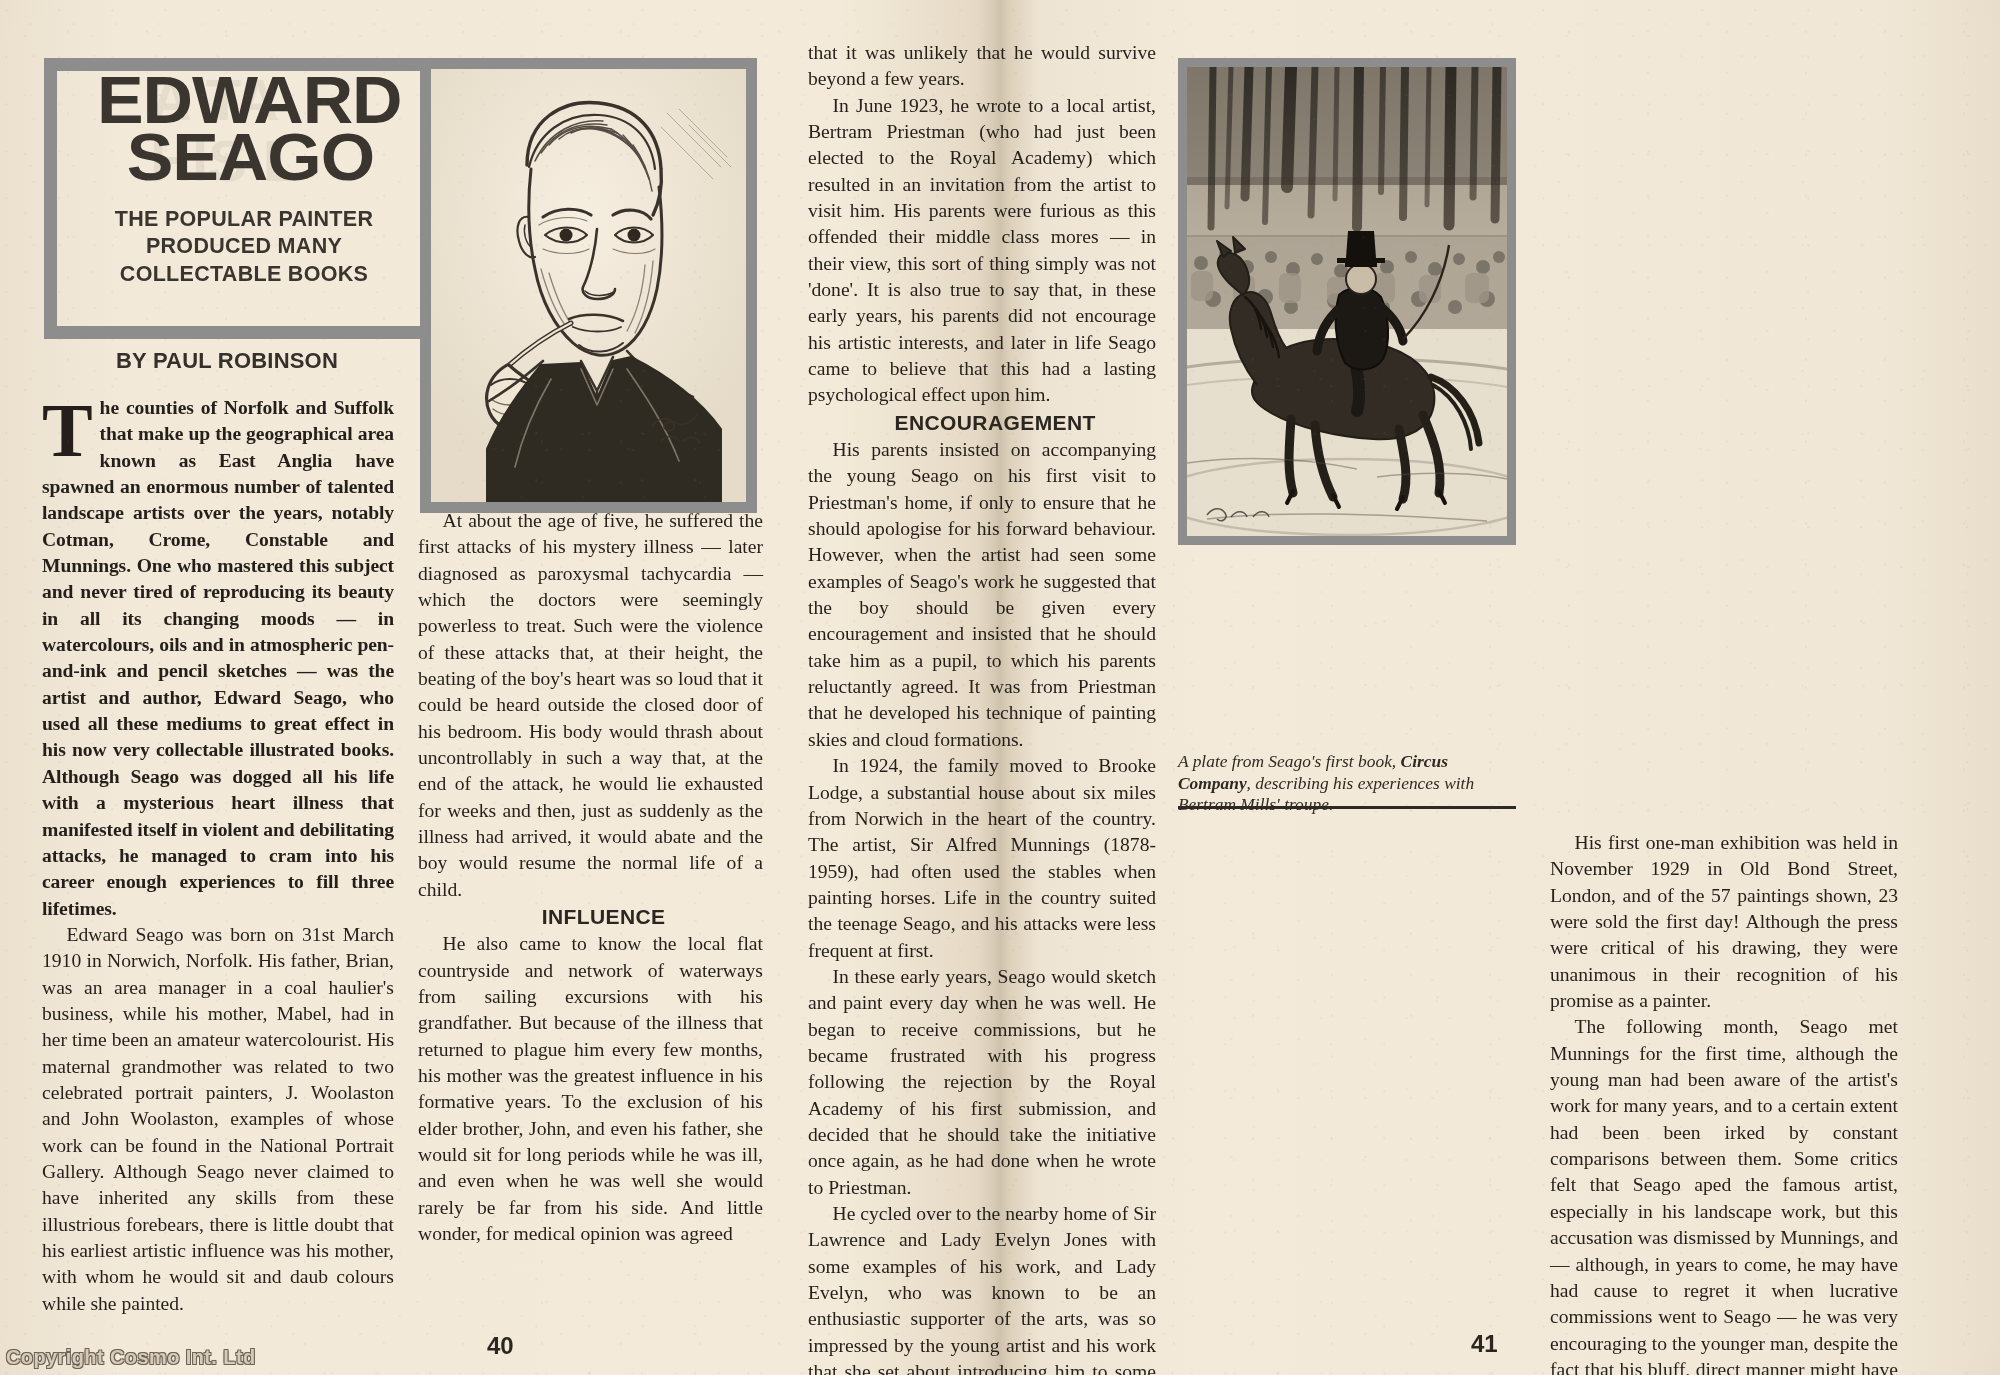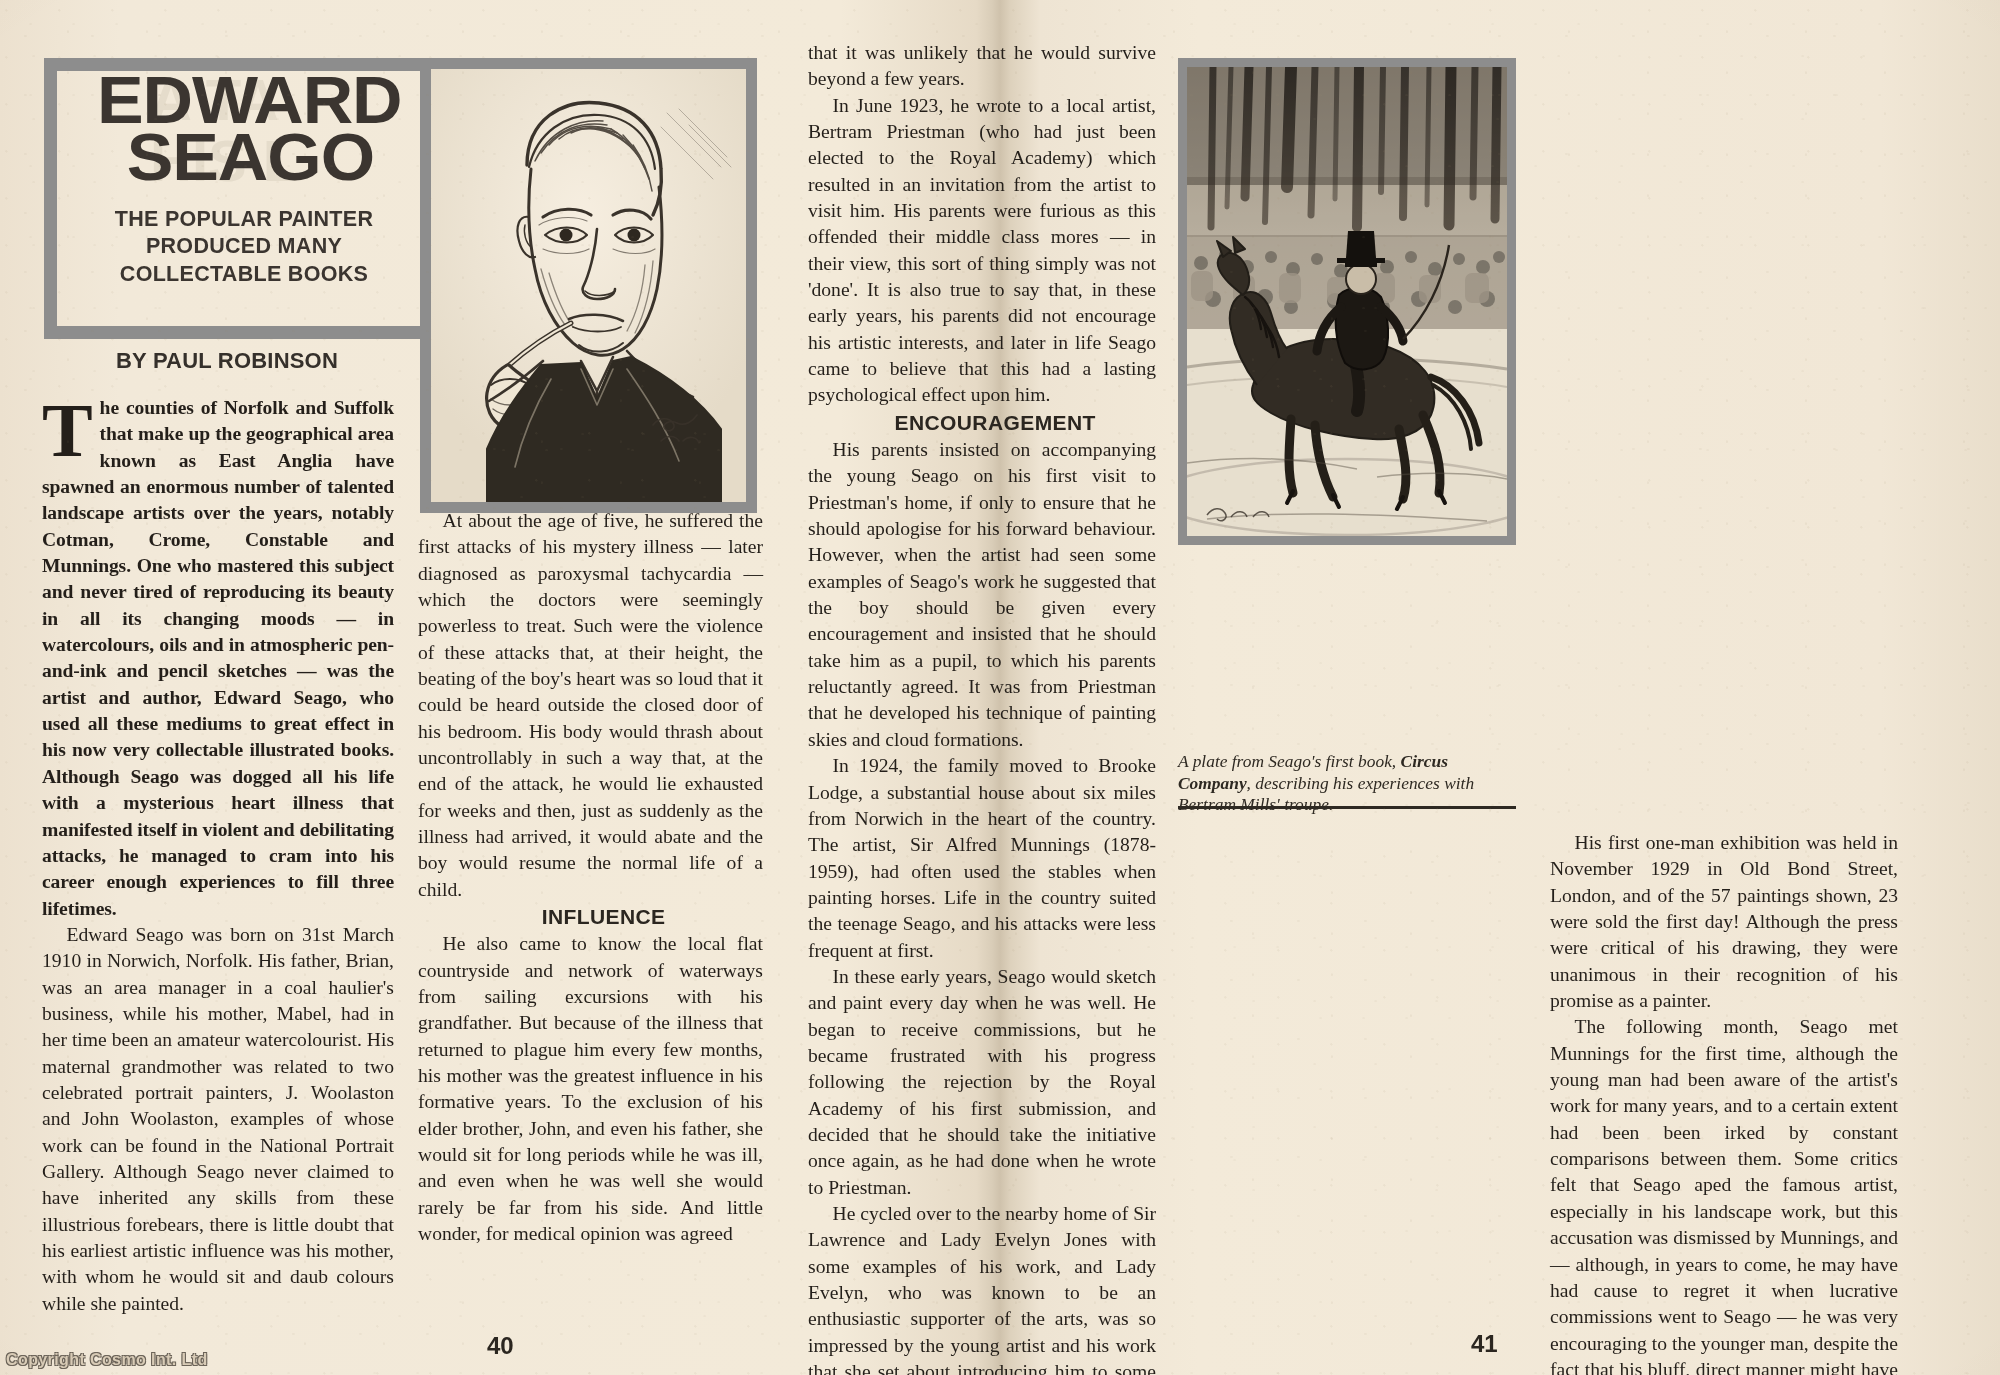--- a/index.html
+++ b/index.html
@@ -207,21 +207,21 @@
   }
   .folio-left  { left: 487px;  top: 1332px; }
   .folio-right { left: 1471px; top: 1330px; }
 
   
   .watermark {
     position: absolute;
     left: 6px; bottom: 6px;
     font-family: "Liberation Sans", sans-serif;
     font-weight: 700;
-    font-size: 16px;
+    font-size: 20px;
     color: #d8cbb6;
     text-shadow:
       -1px -1px 0 #6b6358, 1px -1px 0 #6b6358,
       -1px  1px 0 #6b6358, 1px  1px 0 #6b6358;
     letter-spacing: .4px;
   }
 
   
   .ghost {
     position: absolute;

